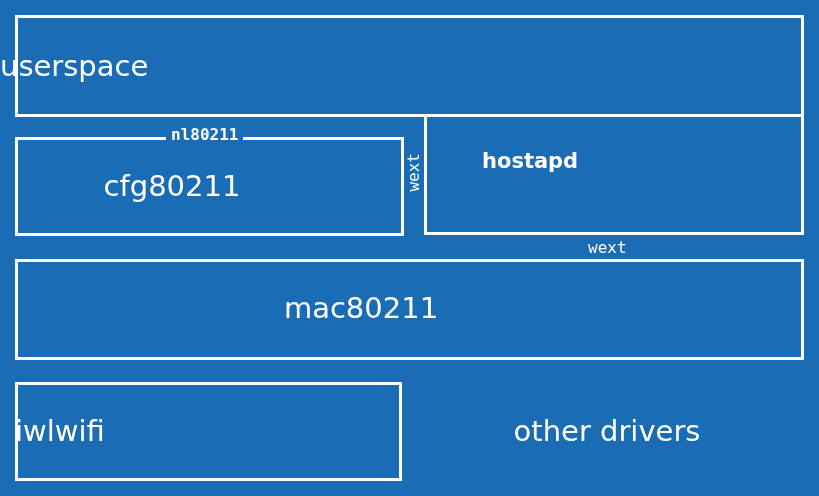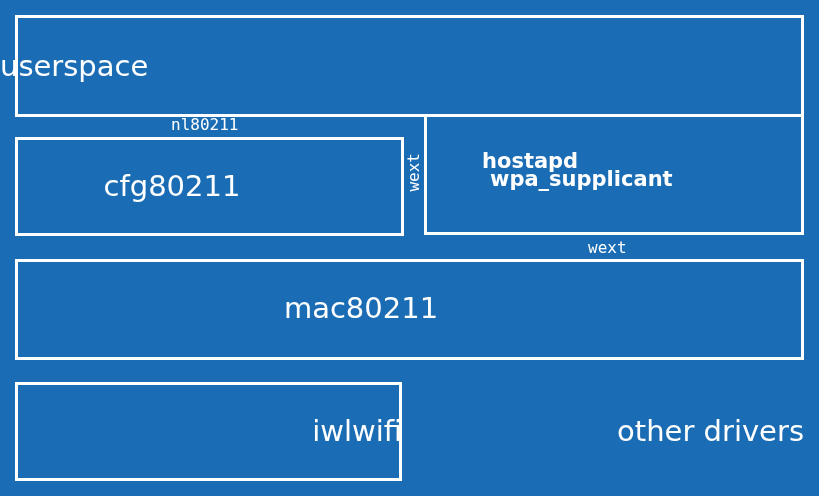--- a/index.html
+++ b/index.html
@@ -72,34 +72,33 @@
   <div class="box" style="left:15px; top:15px; width:789px; height:102px;"></div>
   <div class="box-title" style="left:0px; top:52px; width:819px; text-align:left;">userspace</div>
 
   <div class="edge" style="left:424px; top:117px; width:3px; height:118px;"></div>
 
   <div class="edge" style="left:801px; top:117px; width:3px; height:118px;"></div>
 
   <div class="edge" style="left:424px; top:232px; width:380px; height:3px;"></div>
 
   <div class="app-label" style="left:482px; top:127px;margin-top:24px;">hostapd</div>
-  <div class="app-label" style="left:490px; top:169px;">wpa_supplicant</div>
 
   <div class="box" style="left:15px; top:137px; width:389px; height:99px;"></div>
   <div class="box-title" style="left:15px; top:172px; width:314px; text-align:center;">cfg80211</div>
 
-  <div class="iface-label" style="left:166px; top:117px;">nl80211</div>
+  <div class="iface-label" style="left:166px; top:127px;font-weight:bold;">nl80211</div>
 
   <div class="iface-label vertical" style="left:406px; top:148px;">wext</div>
 
   <div class="box" style="left:15px; top:259px; width:789px; height:101px;"></div>
   <div class="box-title" style="left:15px; top:294px; width:692px; text-align:center;">mac80211</div>
 
 
   <div class="iface-label" style="left:583px; top:240px;">wext</div>
 
   <div class="box" style="left:15px; top:382px; width:387px; height:99px;"></div>
-  <div class="box-title" style="left:15px; top:417px; width:387px; text-align:right;">iwlwifi</div>
+  <div class="box-title" style="left:15px; top:417px; width:387px; text-align:left;">iwlwifi</div>
 
-  <div class="box-title" style="left:410px; top:417px; width:394px; text-align:right;">other drivers</div>
+  <div class="box-title" style="left:410px; top:417px; width:394px; text-align:center;">other drivers</div>
 
 
 </div>
 
 </body></html>

